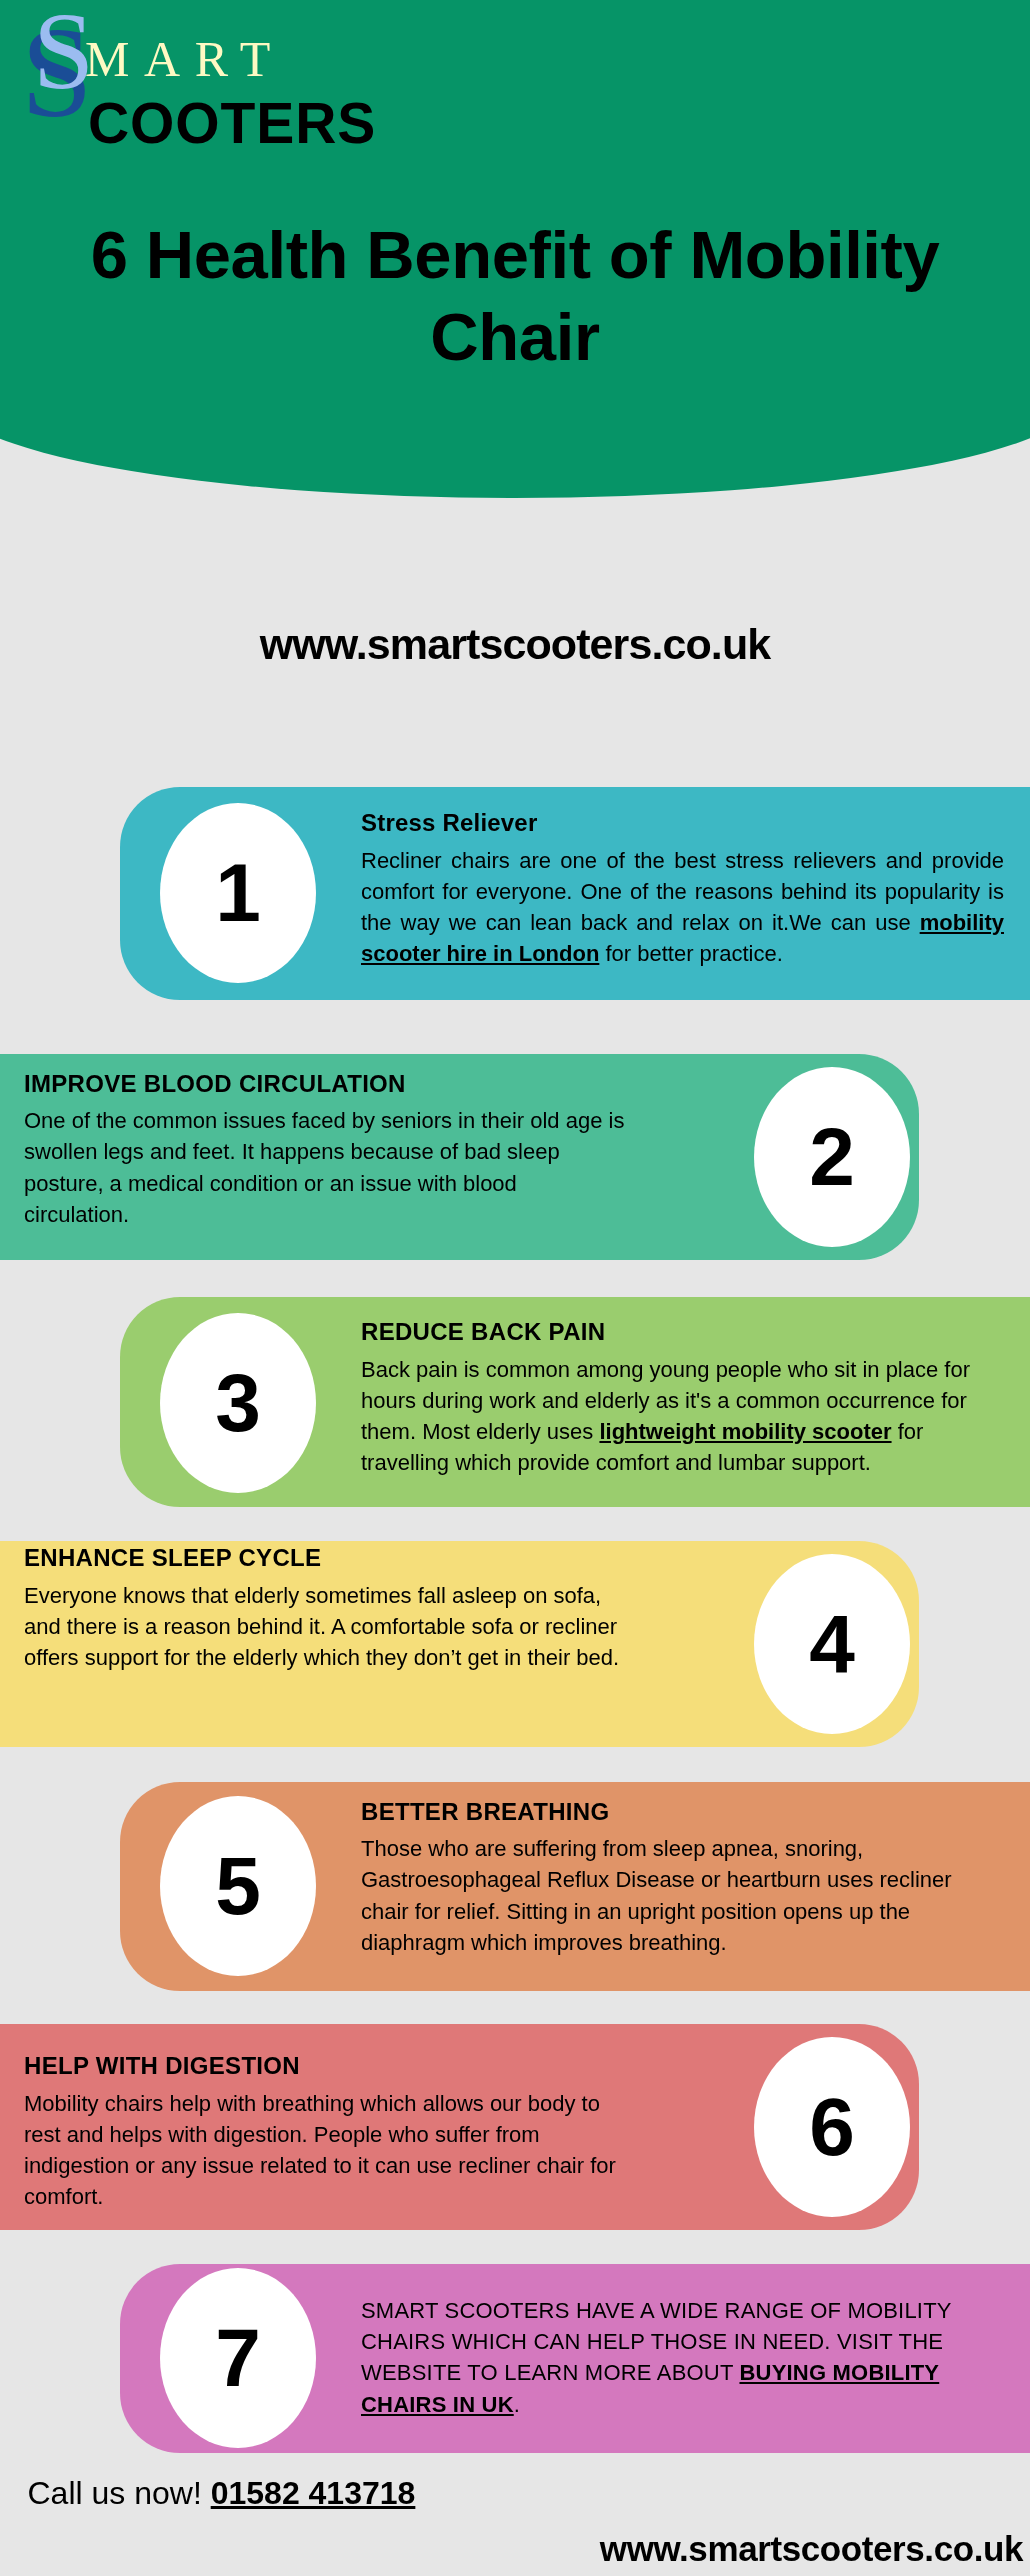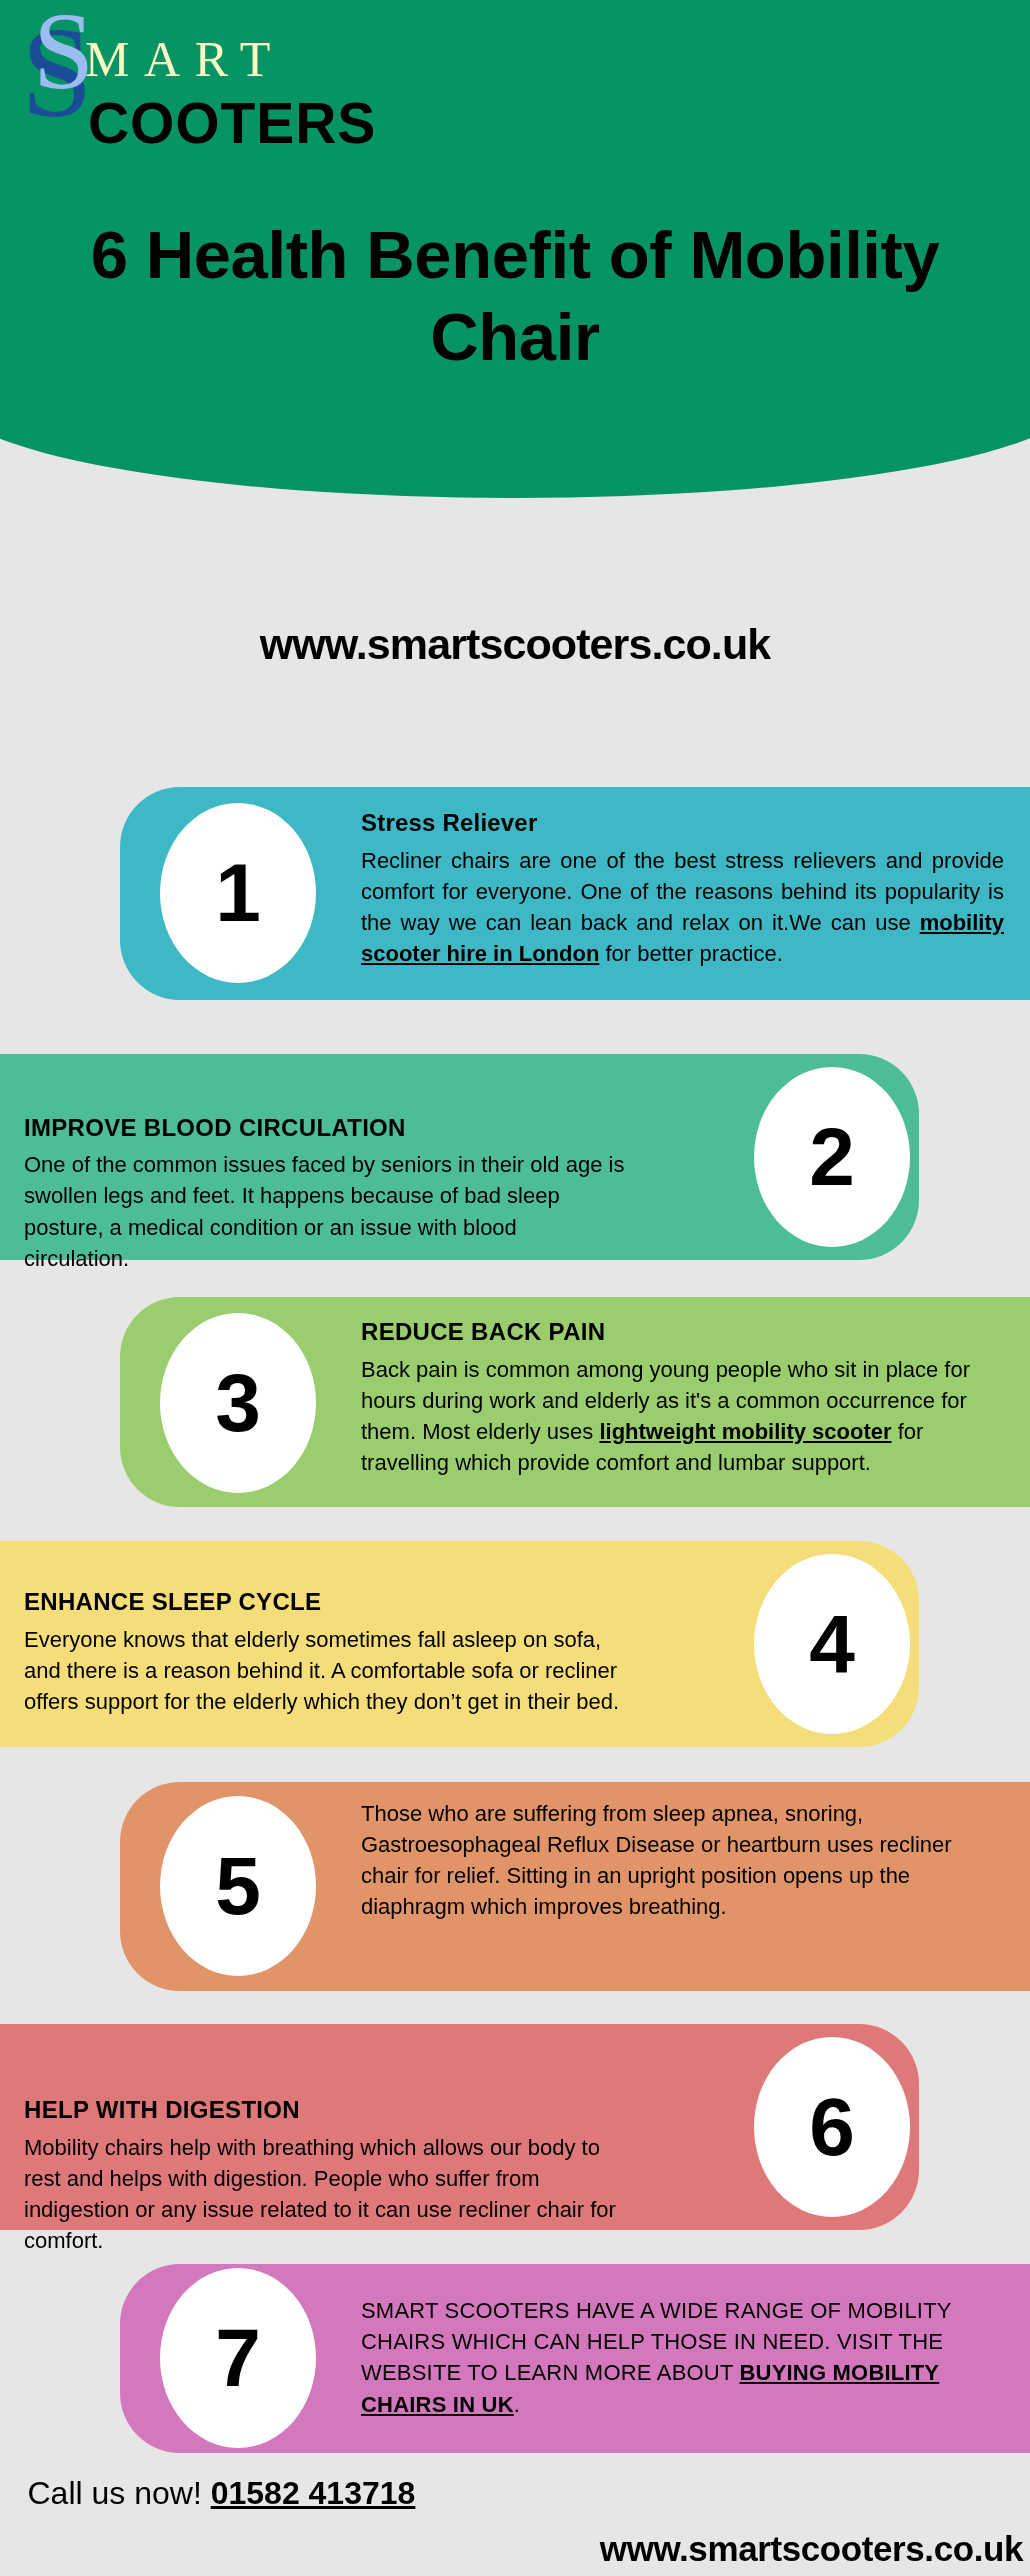--- a/index.html
+++ b/index.html
@@ -75,21 +75,21 @@
     background:#ffffff;
     border-radius:50%;
     display:flex; align-items:center; justify-content:center;
     font-size:82px; font-weight:bold; color:#000; line-height:1;
   }
   .block.left-num  .circle { left:160px; }
   .block.right-num .circle { left:754px; }
 
   .content { position:absolute; }
   .block.left-num  .content { left:361px; right:26px; }
-  .block.right-num .content { left:24px;  width:601px;margin-top:44px; }
+  .block.right-num .content { left:24px;  width:601px; }
 
   .b-title {
     font-size:24px; font-weight:bold; letter-spacing:0.2px;
     margin-bottom:6.9px; line-height:1.2;
   }
   .b-title.upper { text-transform:uppercase; letter-spacing:0.3px; }
   .b-body { font-size:22px; line-height:1.42; }
   .b-body.justify { text-align:justify; }
   .b-body.caps { text-transform:uppercase; letter-spacing:0.2px; }
   .b-body u, .b-body .lnk {
@@ -166,20 +166,21 @@
     <div class="b-body"><span>Everyone knows that elderly sometimes fall asleep on sofa, and there is a reason behind it. A comfortable sofa or recliner offers support for the elderly which they don’t get in their bed.</span></div>
   </div>
 </div>
 
 <div class="block left-num" style="top:1782px; left:0; width:1030px; height:209px;">
   <div class="band" style="background: rgb(224, 148, 104);"></div>
   <div class="circle" style="top:13.7px;">
     <span>5</span>
   </div>
   <div class="content" style="top:15.5px;">
+    <div class="b-title upper">BETTER BREATHING</div>
     <div class="b-body"><span>Those who are suffering from sleep apnea, snoring, Gastroesophageal Reflux Disease or heartburn uses recliner chair for relief. Sitting in an upright position opens up the diaphragm which improves breathing.</span></div>
   </div>
 </div>
 
 <div class="block right-num" style="top:2024px; left:0; width:1030px; height:206px;">
   <div class="band" style="background: rgb(223, 120, 120);"></div>
   <div class="circle" style="top:13px;">
     <span>6</span>
   </div>
   <div class="content" style="top:28px;">

